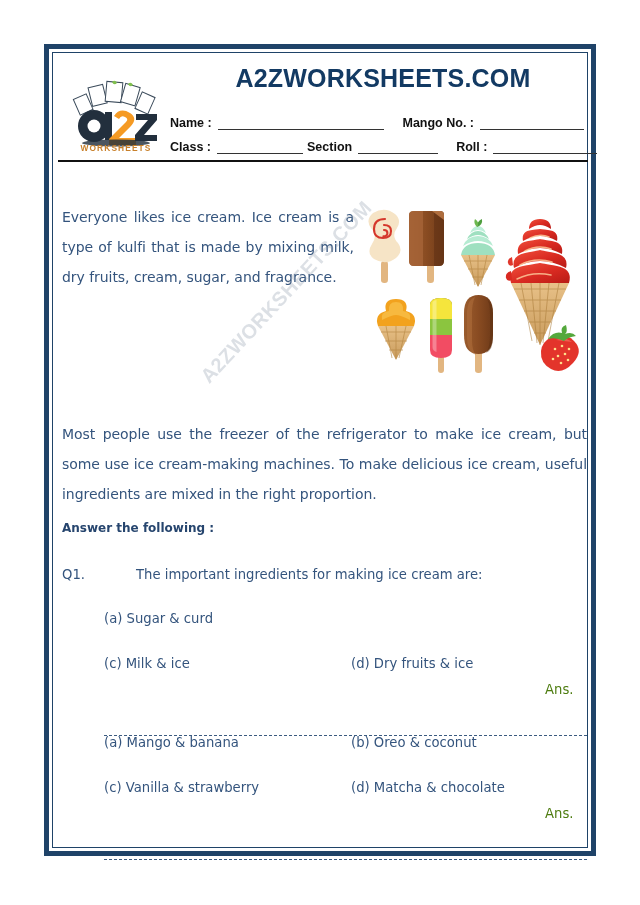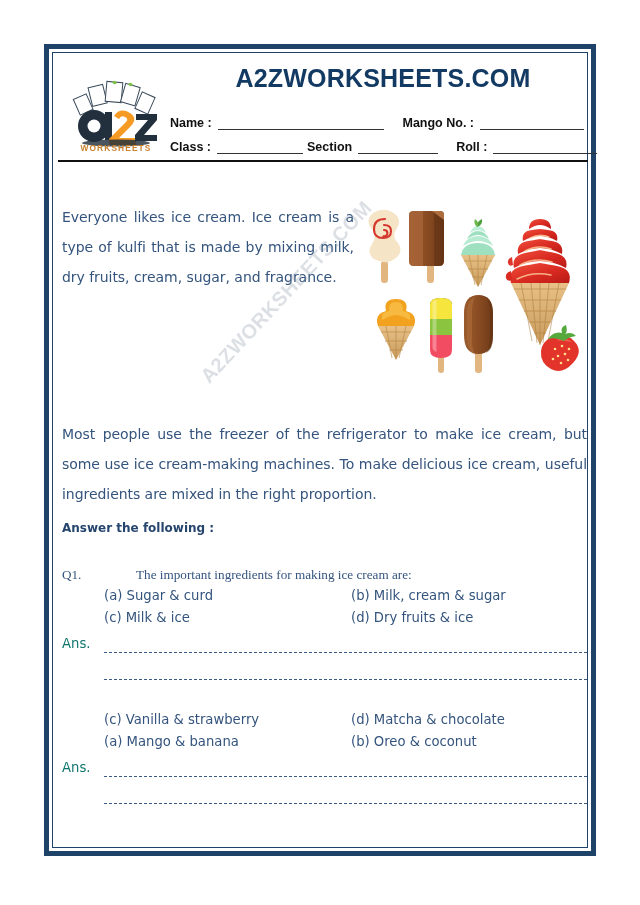--- a/index.html
+++ b/index.html
@@ -137,41 +137,42 @@
 
   .qblock { position: absolute; left: 4px; width: 525px; }
   .q1 { top: 400px; }
   .q2 { top: 545px; }
 
   .q-line {
     display: flex;
     font-size: 13.2px;
     line-height: 21px;
     color: #34547d;
-    font-family: Liberation Serif, serif;
   }
   .q-num { width: 42px; flex: none; }
   .q-text { flex: 1 1 auto; margin-left: 32px; }
 
   .opt-row {
     display: flex;
     font-size: 13.2px;
     line-height: 21.5px;
     color: #34547d;
     padding-left: 42px;
+    margin-top: 23px;
   }
   .opt-a, .opt-c { width: 247px; flex: none; }
   .opt-b, .opt-d { flex: 1 1 auto; }
 
   .ans-row {
     display: flex;
     align-items: flex-end;
     font-size: 13.2px;
-    color: #0f766e;
+    color: #4d7c0f;
     margin-top: 7px;
+    flex-direction: column;
   }
   .ans-label { width: 42px; flex: none; line-height: 18px; }
   .dash-line {
     flex: 1 1 auto;
     height: 10px;
     border-bottom: 1.3px dashed #3c5b80;
   }
   .dash-line-2 {
     margin-left: 42px;
     height: 10px;
@@ -399,41 +400,40 @@
 
       <div class="answer-head handwrite">Answer the following :</div>
 
       <div class="qblock q1 handwrite">
         <div class="q-line">
           <span class="q-num">Q1.</span>
           <span class="q-text">The important ingredients for making ice cream are:</span>
         </div>
         <div class="opt-row">
           <span class="opt-a">(a) Sugar &amp; curd</span>
-          <span class="opt-b">(b) Milk, cream &amp; sugar</span>
         </div>
         <div class="opt-row">
           <span class="opt-c">(c) Milk &amp; ice</span>
           <span class="opt-d">(d) Dry fruits &amp; ice</span>
         </div>
         <div class="ans-row">
           <span class="ans-label">Ans.</span>
           <span class="dash-line"></span>
         </div>
         <div class="dash-line-2"></div>
       </div>
 
       <div class="qblock q2 handwrite">
         <div class="opt-row">
+          <span class="opt-a">(a) Mango &amp; banana</span>
+          <span class="opt-b">(b) Oreo &amp; coconut</span>
+        </div>
+        <div class="opt-row">
           <span class="opt-c">(c) Vanilla &amp; strawberry</span>
           <span class="opt-d">(d) Matcha &amp; chocolate</span>
-        </div>
-        <div class="opt-row">
-          <span class="opt-a">(a) Mango &amp; banana</span>
-          <span class="opt-b">(b) Oreo &amp; coconut</span>
         </div>
         <div class="ans-row">
           <span class="ans-label">Ans.</span>
           <span class="dash-line"></span>
         </div>
         <div class="dash-line-2"></div>
       </div>
 
     </div>
   </div>

